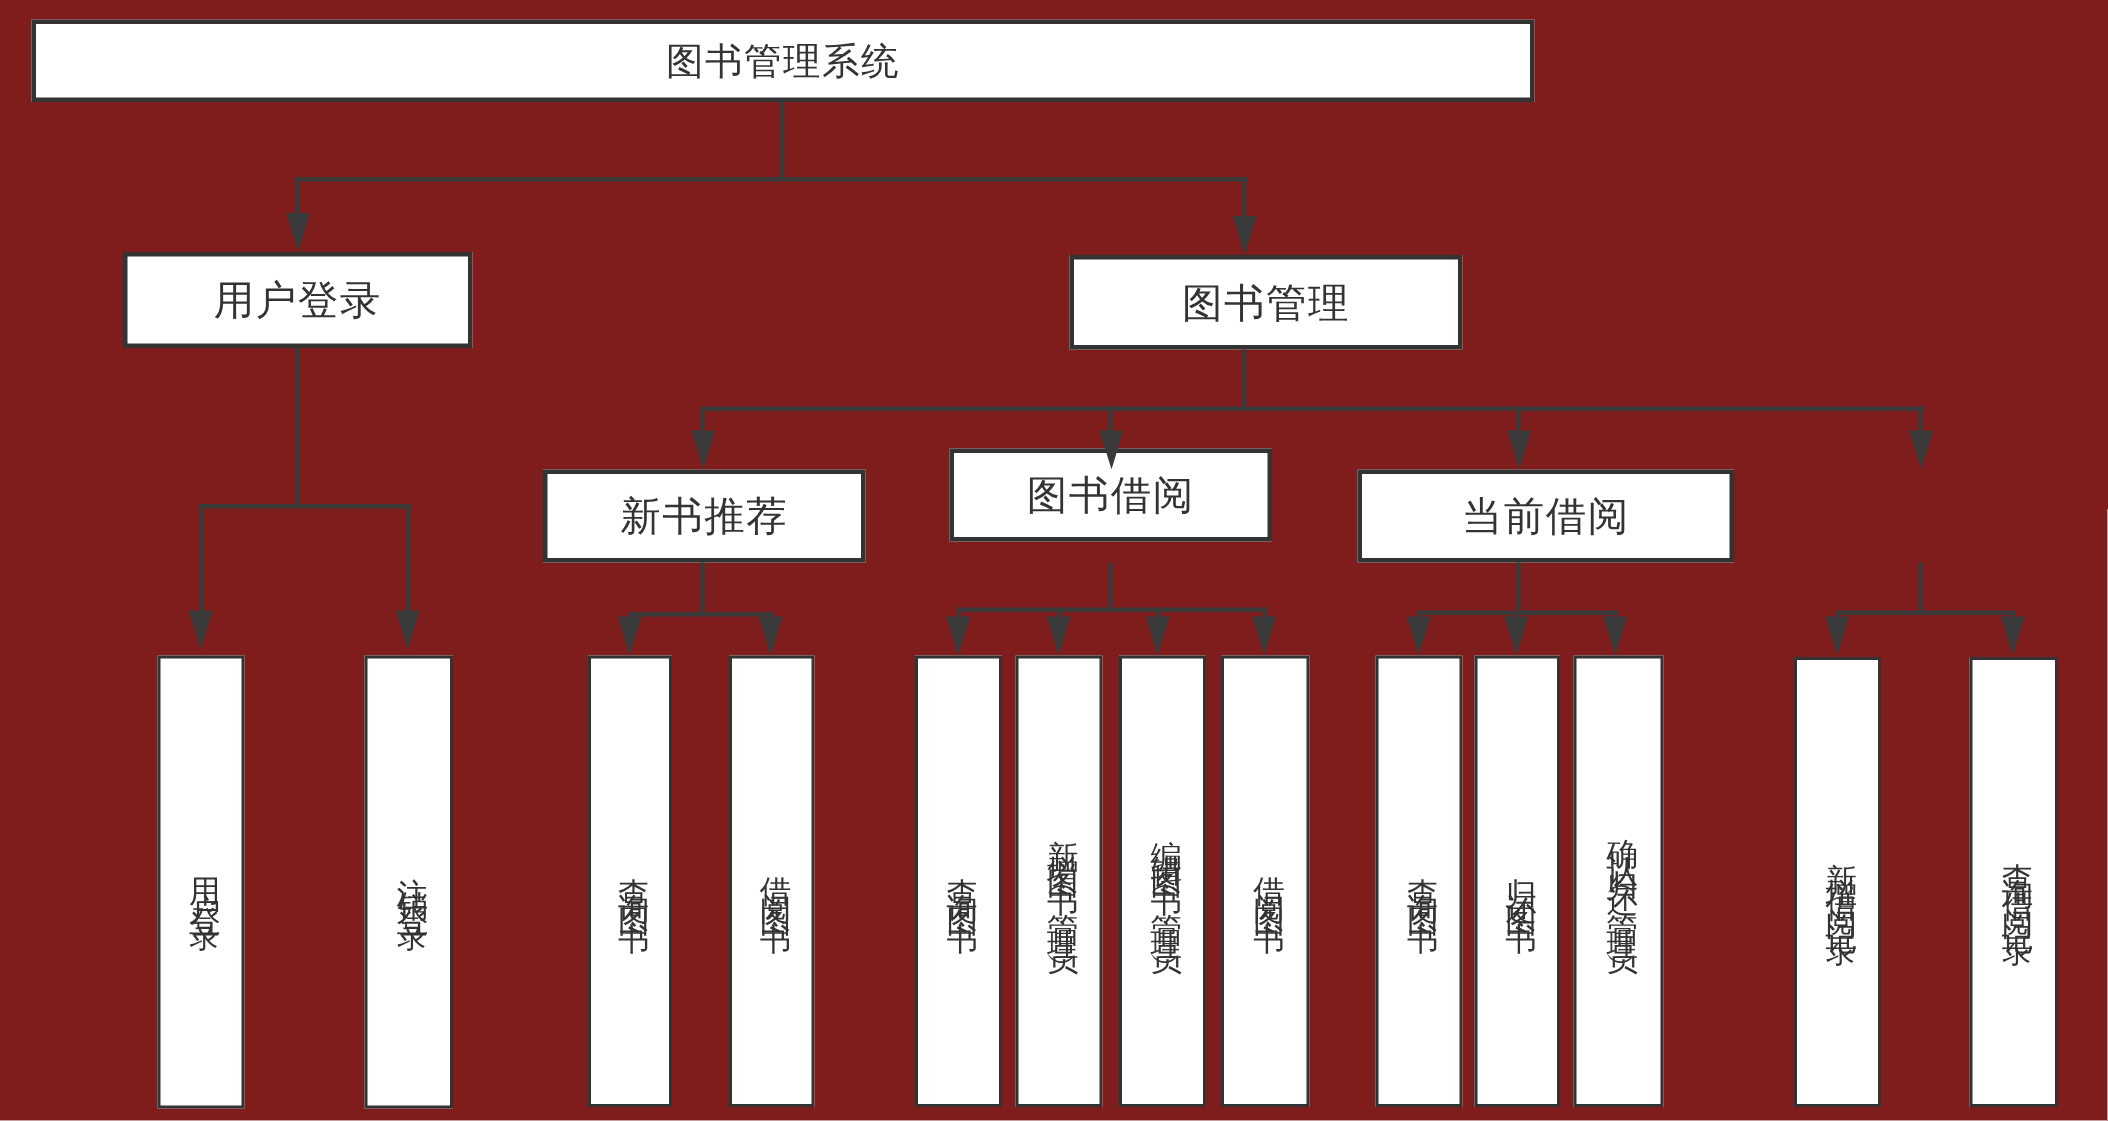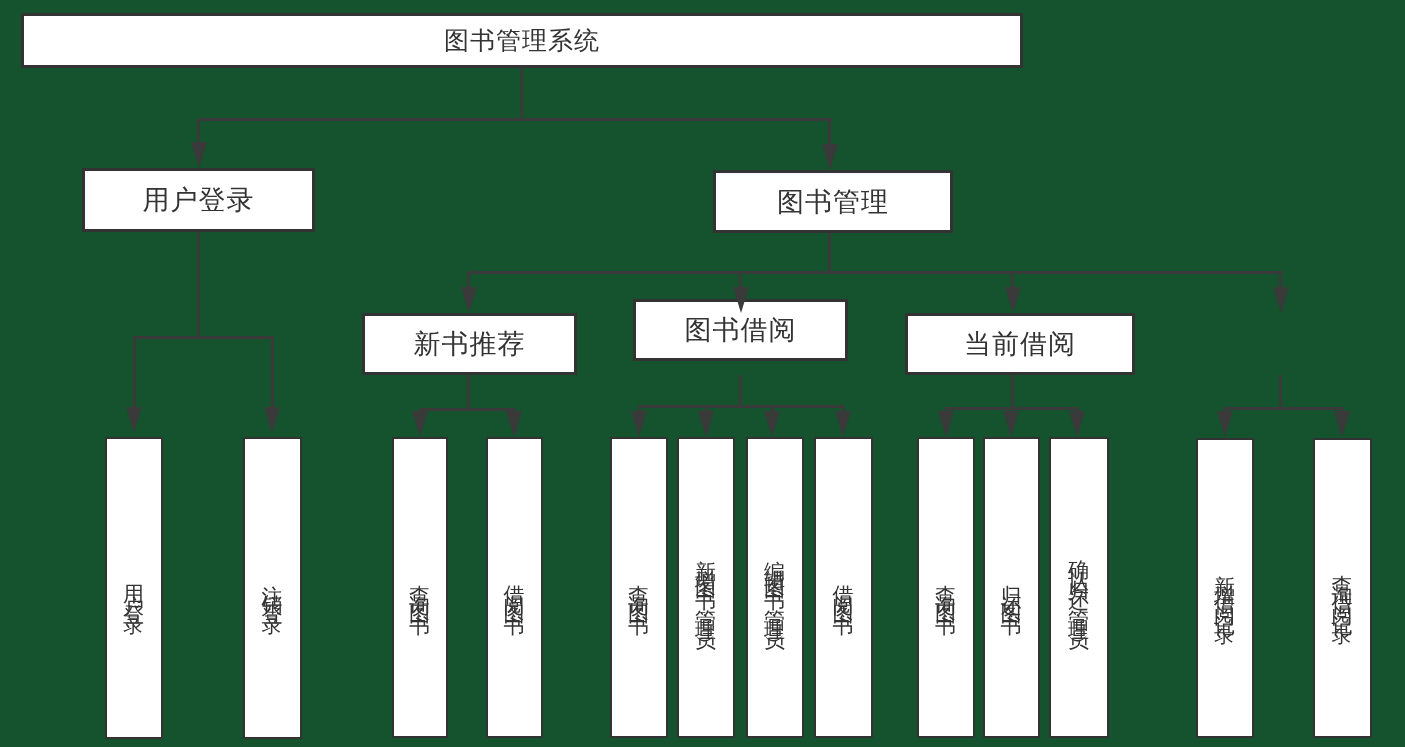--- a/index.html
+++ b/index.html
@@ -1,19 +1,19 @@
 <!DOCTYPE html>
 <html><head>
 <meta charset="utf-8">
 <style>
   html,body { margin:0; padding:0; background:#ffffff; }
   #canvas {
     position:relative; width:1405px; height:747px;
-    background:#14532d; overflow:hidden;
-    font-family:Liberation Sans, sans-serif;
+    background:#7f1d1d; overflow:hidden;
+    font-family:Liberation Mono, monospace;
     color:#333333;
   }
   .box {
     position:absolute; box-sizing:border-box;
     background:#ffffff; border:3px solid #333333;
     display:flex; align-items:center; justify-content:center;
     text-align:center;
   }
   .hbox-root span { font-size:25px; letter-spacing:1px; }
   .hbox span { font-size:27px; letter-spacing:1px; }
@@ -40,31 +40,31 @@
 
 <div id="canvas">
 
   <div class="box hbox-root" style="left:21px; top:13px; width:1002px; height:55px;">
     <span>图书管理系统</span>
   </div>
 
   <div class="box hbox" style="left:82px; top:168px; width:233px; height:64px;">
     <span>用户登录</span>
   </div>
-  <div class="box hbox" style="left:713px; top:170px; width:240px; height:63px;">
+  <div class="box hbox" style="left:713px; top:170px; width:262px; height:63px;">
     <span>图书管理</span>
   </div>
 
   <div class="box hbox" style="left:362px; top:313px; width:215px; height:62px;">
     <span>新书推荐</span>
   </div>
   <div class="box hbox" style="left:633px; top:299px; width:215px; height:62px;">
     <span>图书借阅</span>
   </div>
-  <div class="box hbox" style="left:905px; top:313px; width:230px; height:62px;">
+  <div class="box hbox" style="left:905px; top:313px; width:251px; height:62px;">
     <span>当前借阅</span>
   </div>
 
   <div class="box vbox" style="left:105px; top:437px; width:58px; height:302px;">
     <span>用户登录</span>
   </div>
   <div class="box vbox" style="left:243px; top:437px; width:59px; height:302px;">
     <span>注销登录</span>
   </div>
 

